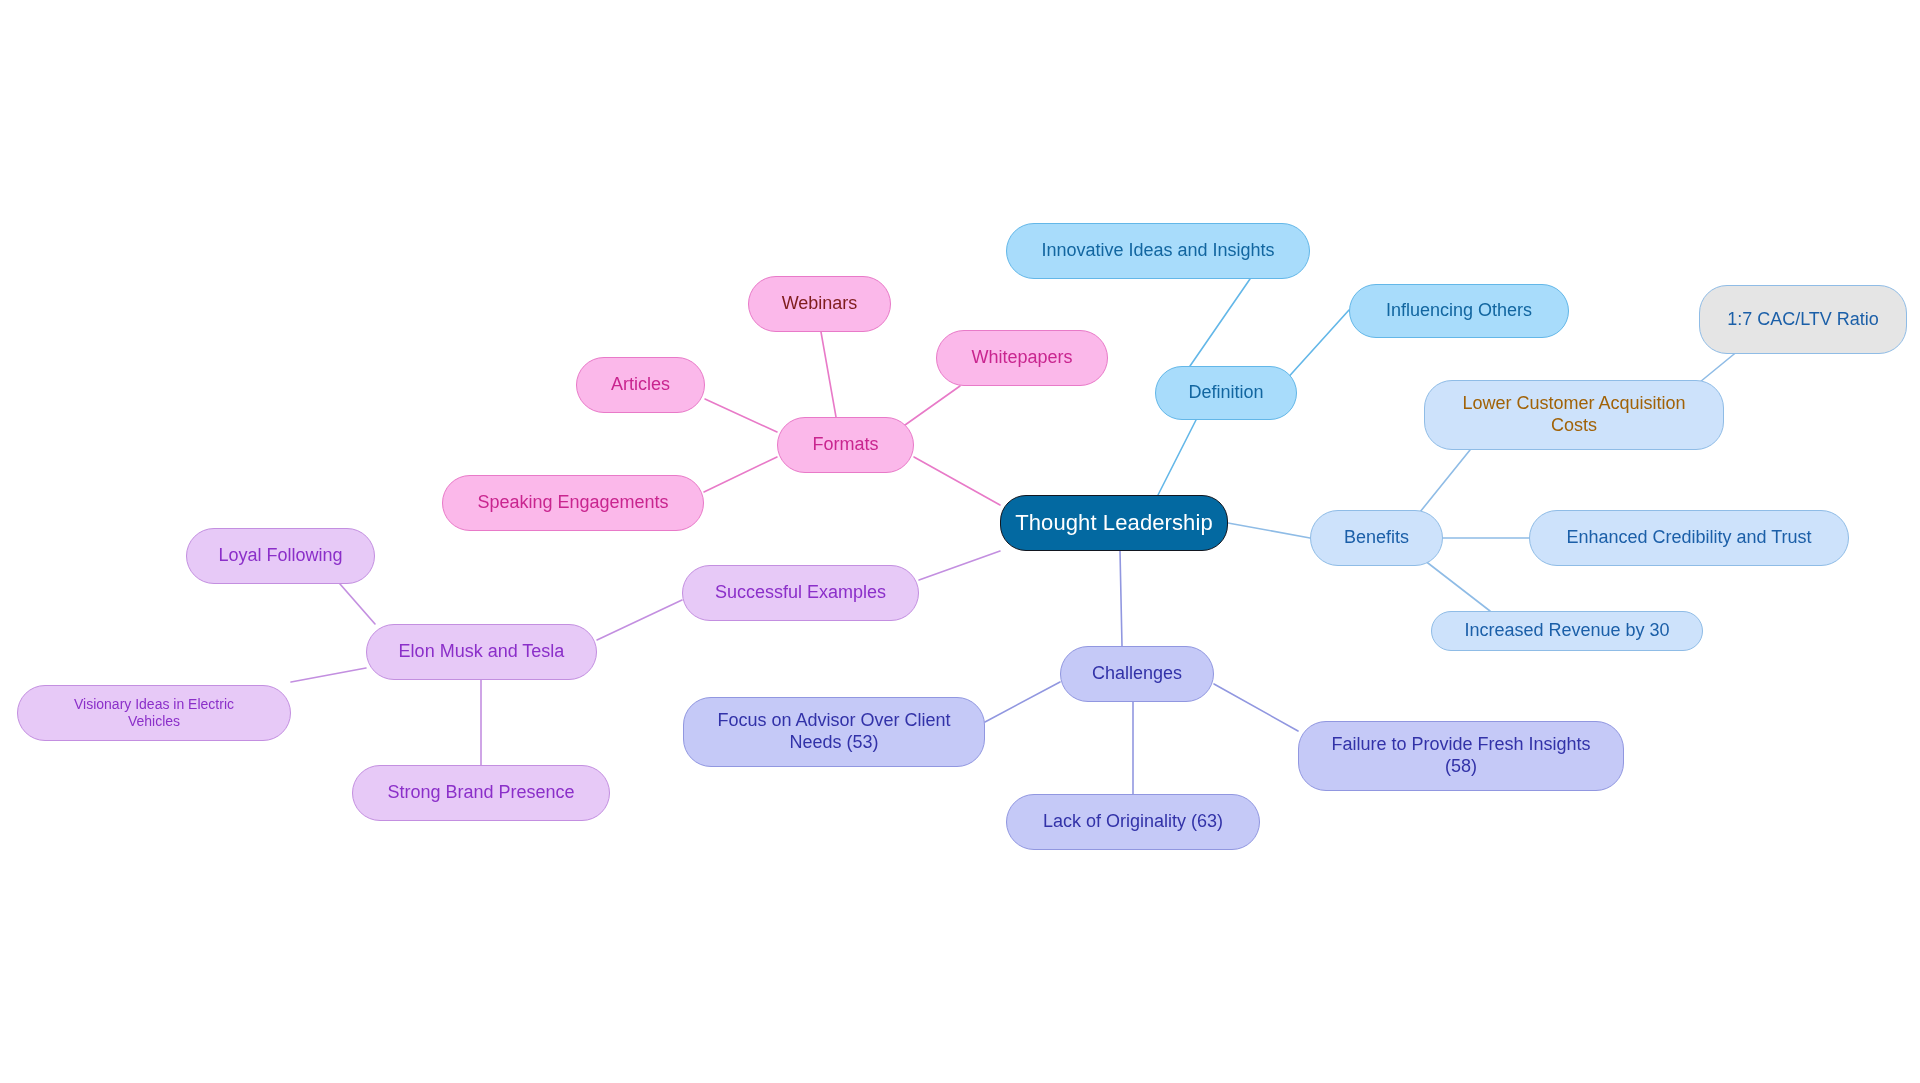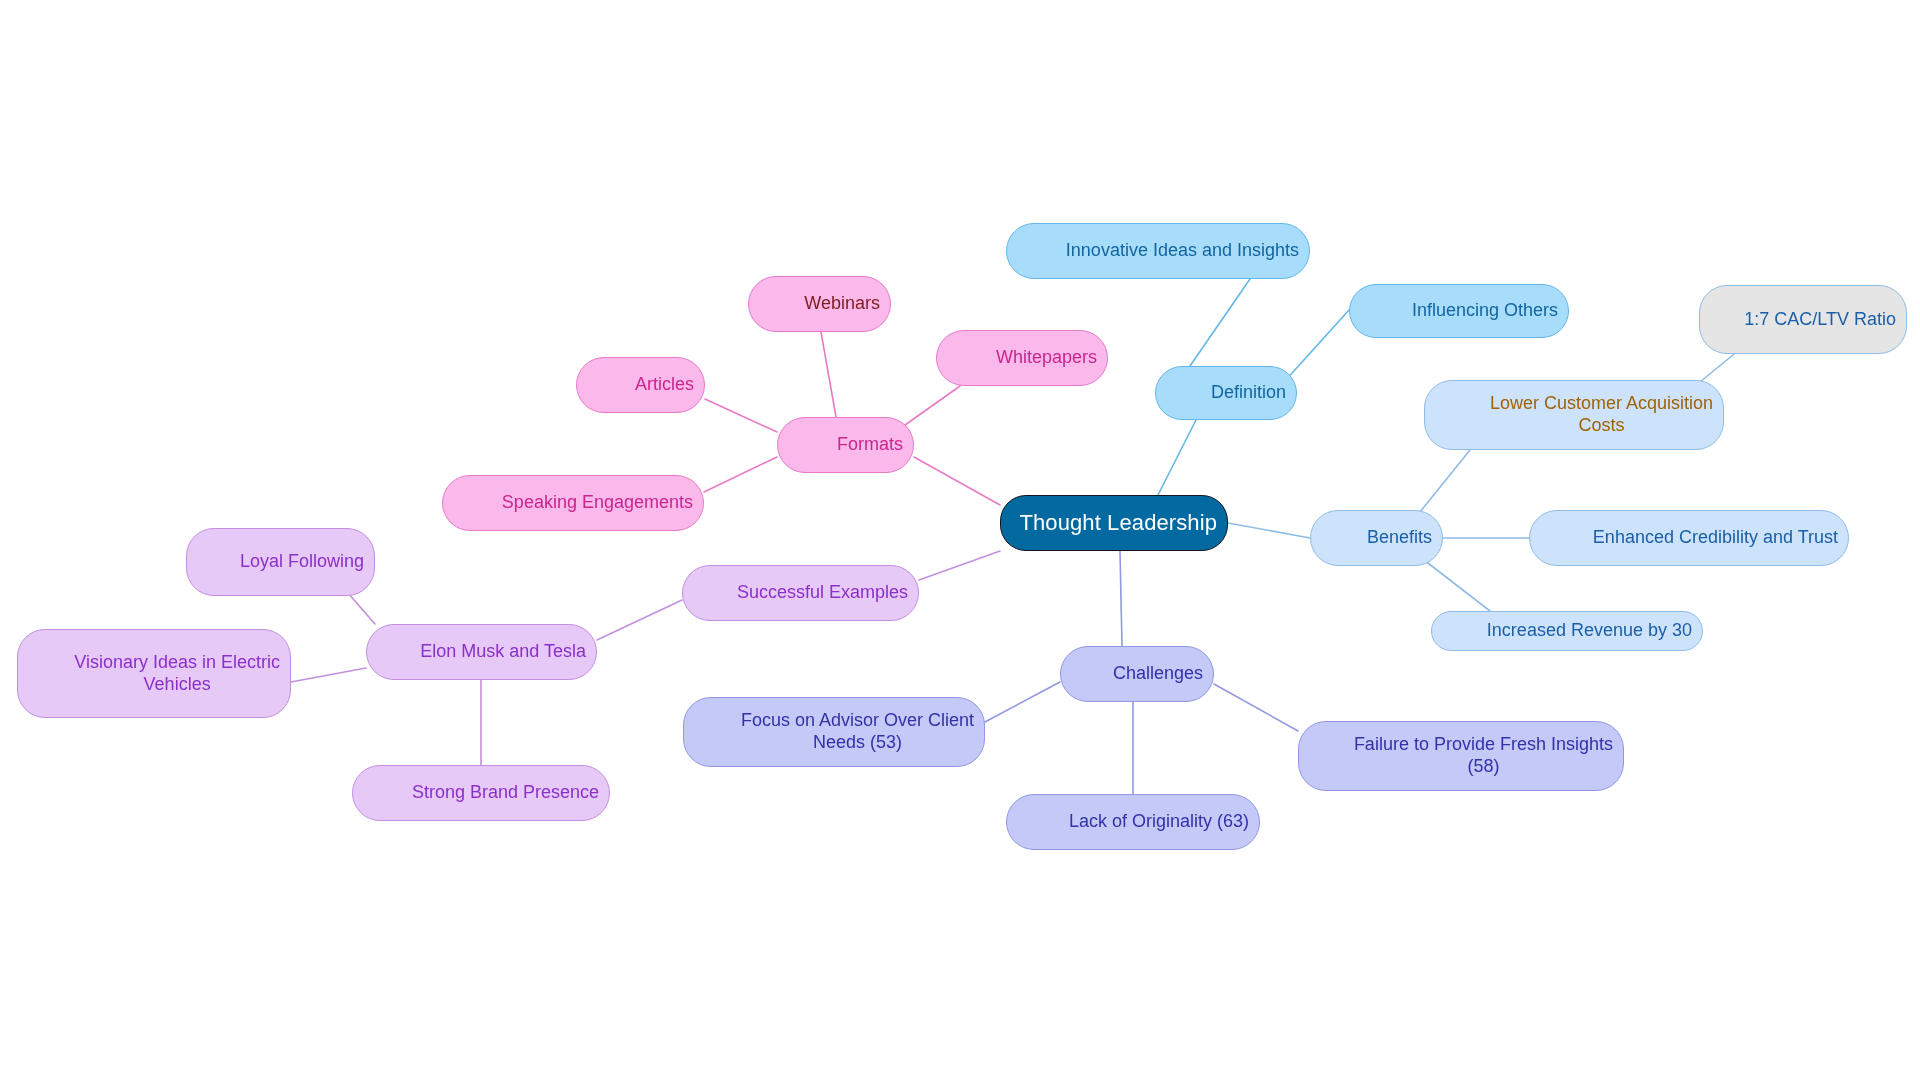--- a/index.html
+++ b/index.html
@@ -20,21 +20,21 @@
     left: 0; top: 0;
     width: 1920px;
     height: 1083px;
     pointer-events: none;
   }
   .node {
     position: absolute;
     box-sizing: border-box;
     display: flex;
     align-items: center;
-    justify-content: flex-end;
+    justify-content: center;
     text-align: center;
     border-radius: 28px;
     border-width: 1.3px;
     border-style: solid;
     line-height: 1.22;
     padding: 4px 10px;
     white-space: pre-line;
   }
   .node.root {
     border-radius: 26px;
@@ -83,23 +83,23 @@
       <div class="node" style="left: 1431px; top: 611px; width: 272px; height: 40px; background: rgb(205, 226, 251); border-color: rgb(143, 188, 230); color: rgb(27, 95, 168); font-size: 18px;"><span class="lbl">Increased Revenue by 30</span></div>
       <div class="node" style="left: 1699px; top: 285px; width: 208px; height: 69px; background: #e5e5e5; border-color: rgb(143, 188, 230); color: rgb(27, 95, 168); font-size: 18px;"><span class="lbl">1:7 CAC/LTV Ratio</span></div>
       <div class="node" style="left: 1060px; top: 646px; width: 154px; height: 56px; background: rgb(197, 201, 247); border-color: rgb(145, 151, 224); color: rgb(50, 50, 168); font-size: 18px;"><span class="lbl">Challenges</span></div>
       <div class="node" style="left: 683px; top: 697px; width: 302px; height: 70px; background: rgb(197, 201, 247); border-color: rgb(145, 151, 224); color: rgb(50, 50, 168); font-size: 18px;"><span class="lbl">Focus on Advisor Over Client
 Needs (53)</span></div>
       <div class="node" style="left: 1298px; top: 721px; width: 326px; height: 70px; background: rgb(197, 201, 247); border-color: rgb(145, 151, 224); color: rgb(50, 50, 168); font-size: 18px;"><span class="lbl">Failure to Provide Fresh Insights
 (58)</span></div>
       <div class="node" style="left: 1006px; top: 794px; width: 254px; height: 56px; background: rgb(197, 201, 247); border-color: rgb(145, 151, 224); color: rgb(50, 50, 168); font-size: 18px;"><span class="lbl">Lack of Originality (63)</span></div>
       <div class="node" style="left: 682px; top: 565px; width: 237px; height: 56px; background: rgb(231, 201, 247); border-color: rgb(195, 143, 224); color: rgb(139, 47, 201); font-size: 18px;"><span class="lbl">Successful Examples</span></div>
       <div class="node" style="left: 366px; top: 624px; width: 231px; height: 56px; background: rgb(231, 201, 247); border-color: rgb(195, 143, 224); color: rgb(139, 47, 201); font-size: 18px;"><span class="lbl">Elon Musk and Tesla</span></div>
-      <div class="node" style="left: 17px; top: 629px; width: 274px; height: 89px; background: rgb(231, 201, 247); border-color: rgb(195, 143, 224); color: rgb(139, 47, 201); font-size: 18px;"><span class="lbl">Visionary Ideas in Electric
+      <div class="node" style="left: 17px; top: 685px; width: 274px; height: 56px; background: rgb(231, 201, 247); border-color: rgb(195, 143, 224); color: rgb(139, 47, 201); font-size: 14px;"><span class="lbl">Visionary Ideas in Electric
 Vehicles</span></div>
-      <div class="node" style="left: 186px; top: 528px; width: 189px; height: 68px; background: rgb(231, 201, 247); border-color: rgb(195, 143, 224); color: rgb(139, 47, 201); font-size: 18px;"><span class="lbl">Loyal Following</span></div>
+      <div class="node" style="left: 186px; top: 528px; width: 189px; height: 56px; background: rgb(231, 201, 247); border-color: rgb(195, 143, 224); color: rgb(139, 47, 201); font-size: 18px;"><span class="lbl">Loyal Following</span></div>
       <div class="node" style="left: 352px; top: 765px; width: 258px; height: 56px; background: rgb(231, 201, 247); border-color: rgb(195, 143, 224); color: rgb(139, 47, 201); font-size: 18px;"><span class="lbl">Strong Brand Presence</span></div>
       <div class="node" style="left: 777px; top: 417px; width: 137px; height: 56px; background: rgb(251, 184, 234); border-color: rgb(232, 122, 200); color: rgb(201, 37, 143); font-size: 18px;"><span class="lbl">Formats</span></div>
       <div class="node" style="left: 748px; top: 276px; width: 143px; height: 56px; background: rgb(251, 184, 234); border-color: rgb(232, 122, 200); color: #7f1d1d; font-size: 18px;"><span class="lbl">Webinars</span></div>
       <div class="node" style="left: 936px; top: 330px; width: 172px; height: 56px; background: rgb(251, 184, 234); border-color: rgb(232, 122, 200); color: rgb(201, 37, 143); font-size: 18px;"><span class="lbl">Whitepapers</span></div>
       <div class="node" style="left: 576px; top: 357px; width: 129px; height: 56px; background: rgb(251, 184, 234); border-color: rgb(232, 122, 200); color: rgb(201, 37, 143); font-size: 18px;"><span class="lbl">Articles</span></div>
       <div class="node" style="left: 442px; top: 475px; width: 262px; height: 56px; background: rgb(251, 184, 234); border-color: rgb(232, 122, 200); color: rgb(201, 37, 143); font-size: 18px;"><span class="lbl">Speaking Engagements</span></div>
       <div class="node root" style="left: 1000px; top: 495px; width: 228px; height: 56px; background: #0369a1; border-color: rgb(18, 22, 31); color: rgb(255, 255, 255); font-size: 22px;"><span class="lbl">Thought Leadership</span></div>
     </div>
 </div>
 

